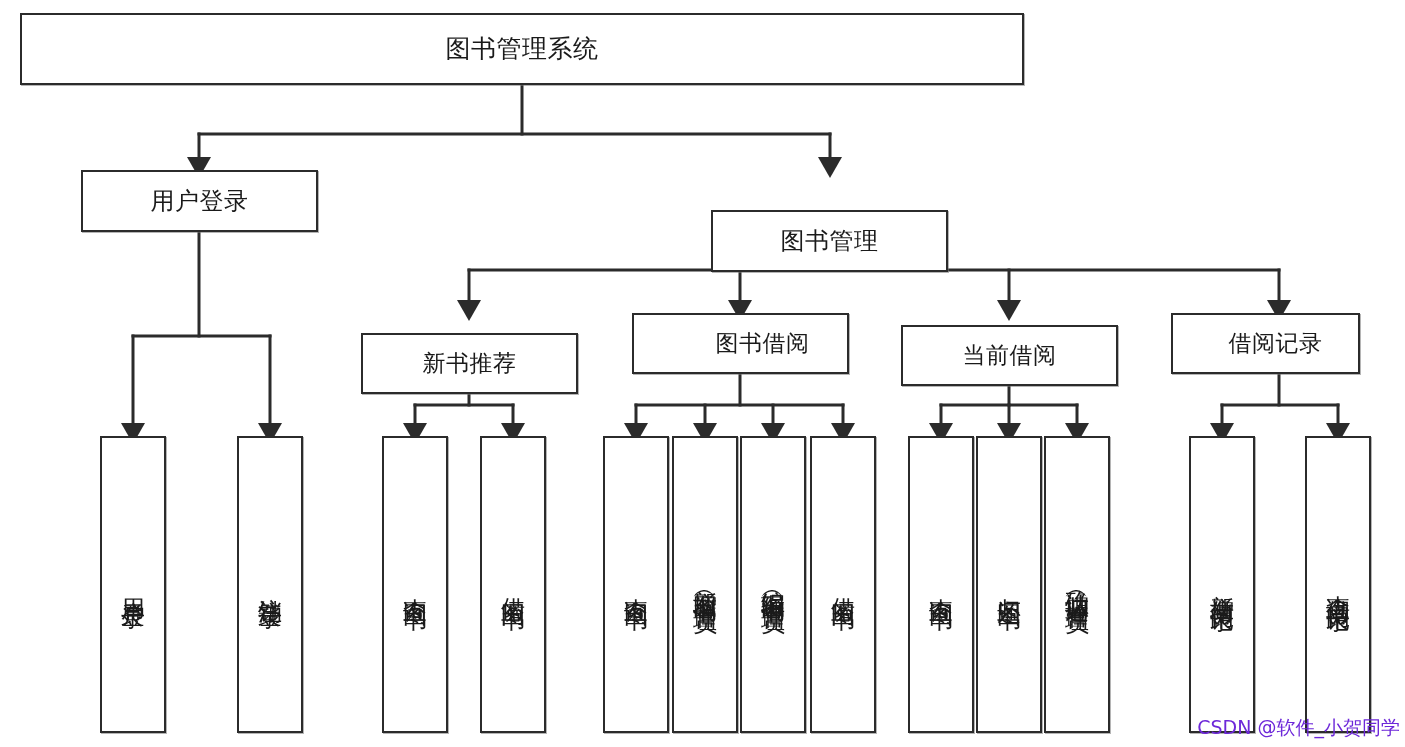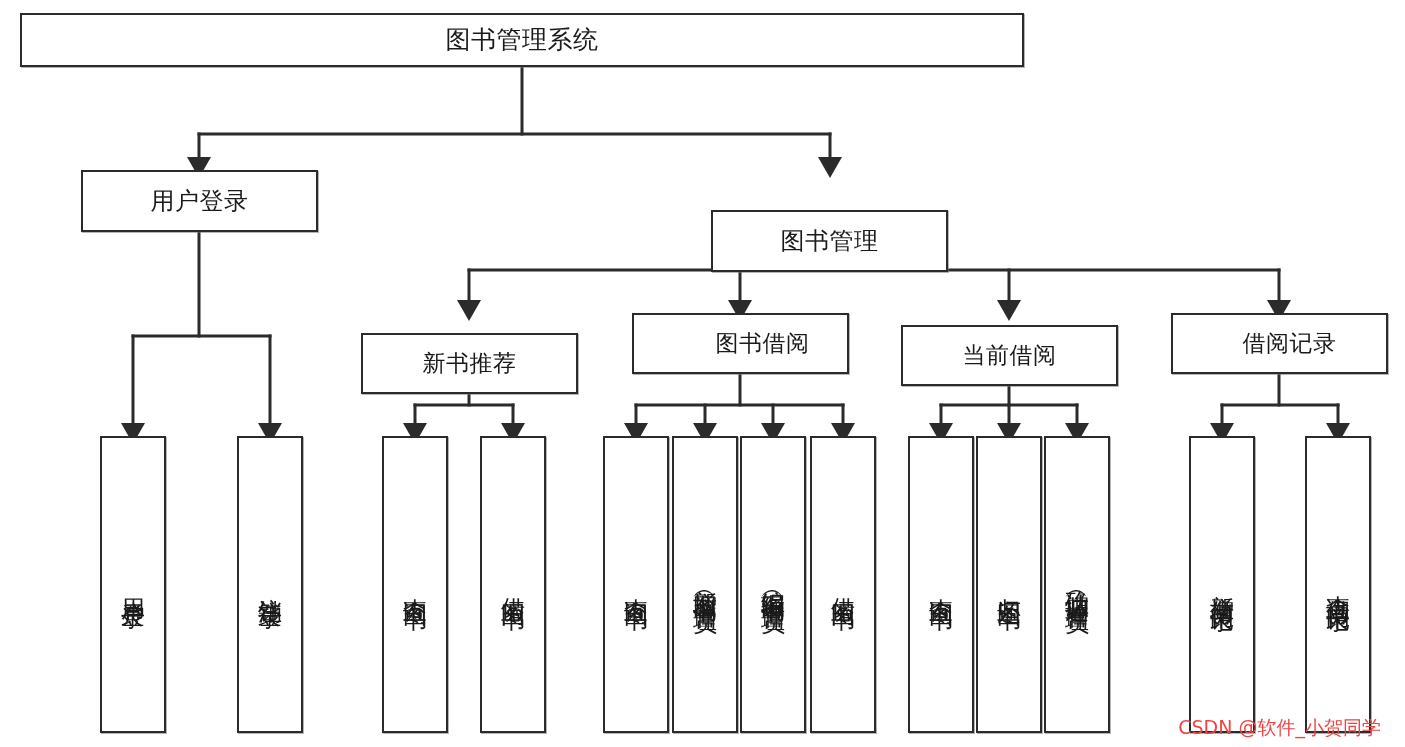--- a/index.html
+++ b/index.html
@@ -55,24 +55,24 @@
   }
   .node-leaf .label {
     writing-mode: vertical-rl;
     text-orientation: upright;
     font-size: 24px;
     line-height: 1.0;
     letter-spacing: 3px;
   }
   #watermark {
     position: absolute;
-    right: 24px;
+    right: 5px;
     bottom: 6px;
     font-size: 19px;
-    color: #ef4444;
+    color: #6d28d9;
     white-space: nowrap;
     user-select: none;
     text-align: center;
   }
 </style>
 </head>
 <body>
 
 <div id="diagram-root">
 
@@ -119,41 +119,41 @@
       <path d="M1009,405 L1009,426" marker-end="url(#arrowhead)"></path>
       <path d="M1077,405 L1077,426" marker-end="url(#arrowhead)"></path>
 
       <path d="M1279,374 L1279,405"></path>
       <path d="M1222,405 L1338,405"></path>
       <path d="M1222,405 L1222,426" marker-end="url(#arrowhead)"></path>
       <path d="M1338,405 L1338,426" marker-end="url(#arrowhead)"></path>
     </g>
   </svg>
 
-  <div class="node node-root" style="left:20px; top:13px; width:1004px; height:54px;">
+  <div class="node node-root" style="left:20px; top:13px; width:1004px; height:72px;">
     <span class="label">图书管理系统</span>
   </div>
 
   <div class="node node-l2" style="left:81px; top:170px; width:237px; height:62px;">
     <span class="label">用户登录</span>
   </div>
   <div class="node node-l2" style="left:711px; top:170px; width:237px; height:62px;margin-top:40px;">
     <span class="label">图书管理</span>
   </div>
 
   <div class="node node-l3" style="left:361px; top:313px; width:217px; height:61px;margin-top:20px;">
     <span class="label">新书推荐</span>
   </div>
   <div class="node node-l3" style="left:632px; top:313px; width:217px; height:61px;padding-left:44px;">
     <span class="label">图书借阅</span>
   </div>
   <div class="node node-l3" style="left:901px; top:325px; width:217px; height:61px;">
     <span class="label">当前借阅</span>
   </div>
-  <div class="node node-l3" style="left:1171px; top:313px; width:217px; height:61px;padding-left:20px;">
+  <div class="node node-l3" style="left:1171px; top:313px; width:189px; height:61px;padding-left:20px;">
     <span class="label">借阅记录</span>
   </div>
 
   <div class="node node-leaf" style="left:100px; top:436px; width:66px; height:297px;">
     <span class="label">用户登录</span>
   </div>
   <div class="node node-leaf" style="left:237px; top:436px; width:66px; height:297px;">
     <span class="label">注销登录</span>
   </div>
 

